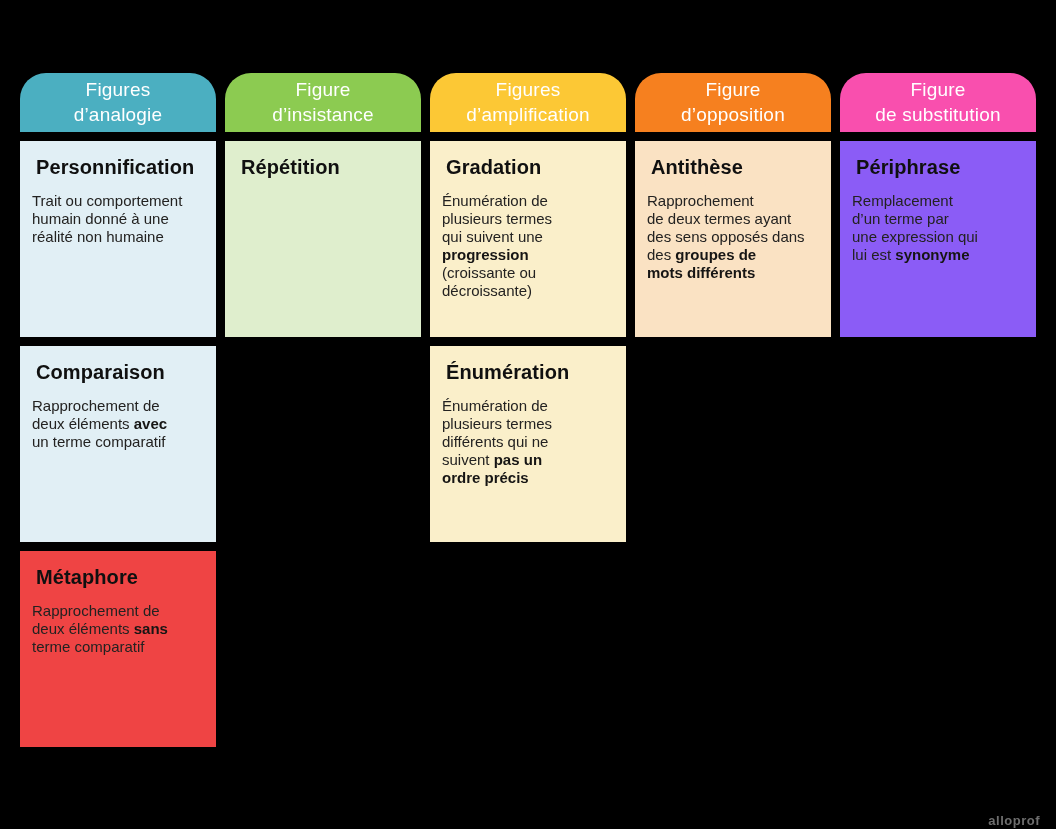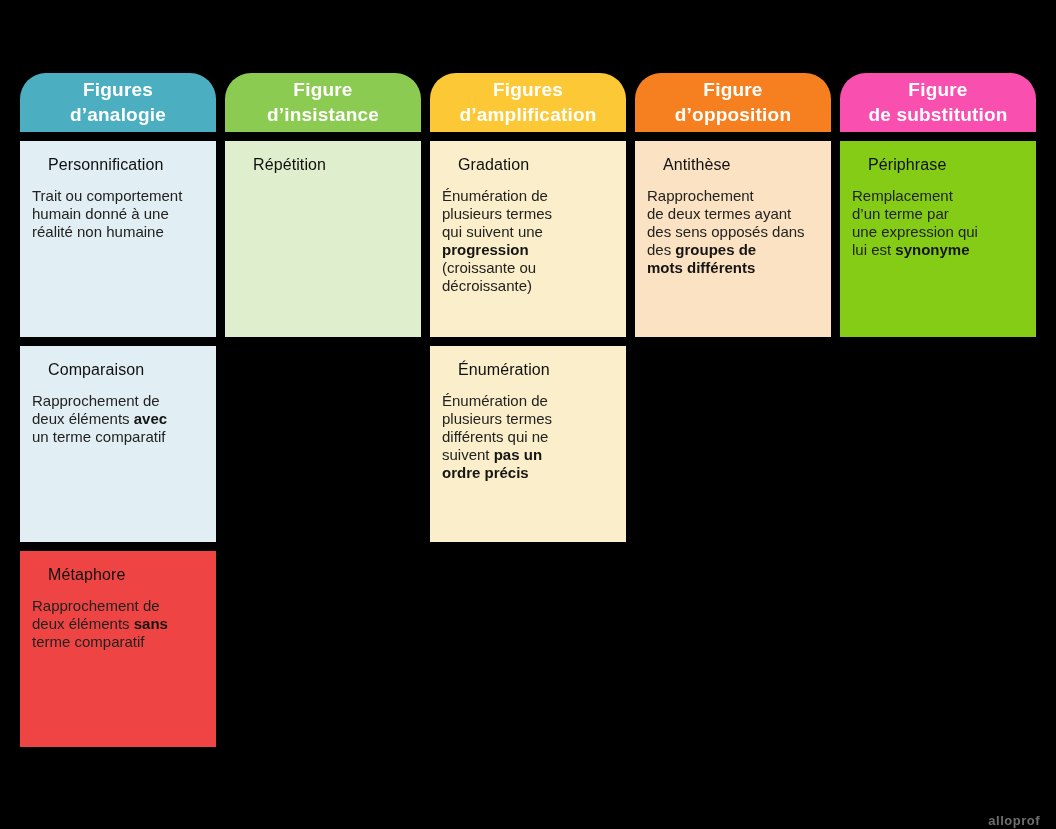--- a/index.html
+++ b/index.html
@@ -28,35 +28,35 @@
     gap: 9px;
   }
   .hdr {
     height: 59px;
     border-radius: 26px 26px 0 0;
     display: flex;
     align-items: center;
     justify-content: center;
     text-align: center;
     color: #FFFFFF;
-    font-weight: 700;
+    font-weight: 400;
     font-size: 19px;
     line-height: 1.3;
     white-space: pre-line;
     letter-spacing: 0.2px;
   }
   .card {
     height: 196px;
     box-sizing: border-box;
     padding: 15px 12px 12px 12px;
   }
   .card-title {
-    margin: 0 0 13px 16px;
-    font-size: 16px;
-    font-weight: 400;
+    margin: 0 0 13px 4px;
+    font-size: 20px;
+    font-weight: 700;
     color: #101010;
     letter-spacing: 0.1px;
   }
   .card-body {
     margin: 0;
     font-size: 15px;
     line-height: 1.2;
     color: #232221;
     white-space: pre-line;
   }
@@ -141,21 +141,21 @@
 de deux termes ayant
 des sens opposés dans
 des </span><b>groupes de
 mots différents</b></p>
     </div>
   </div>
 
   <div class="col">
     <div class="hdr" style="background-color: rgb(249, 79, 174);">Figure
 de substitution</div>
-    <div class="card" style="background-color: #84cc16;">
+    <div class="card" style="background-color: #8b5cf6;">
       <h3 class="card-title">Périphrase</h3>
       <p class="card-body"><span>Remplacement
 d’un terme par
 une expression qui
 lui est </span><b>synonyme</b></p>
     </div>
   </div>
 
 </div>
 

